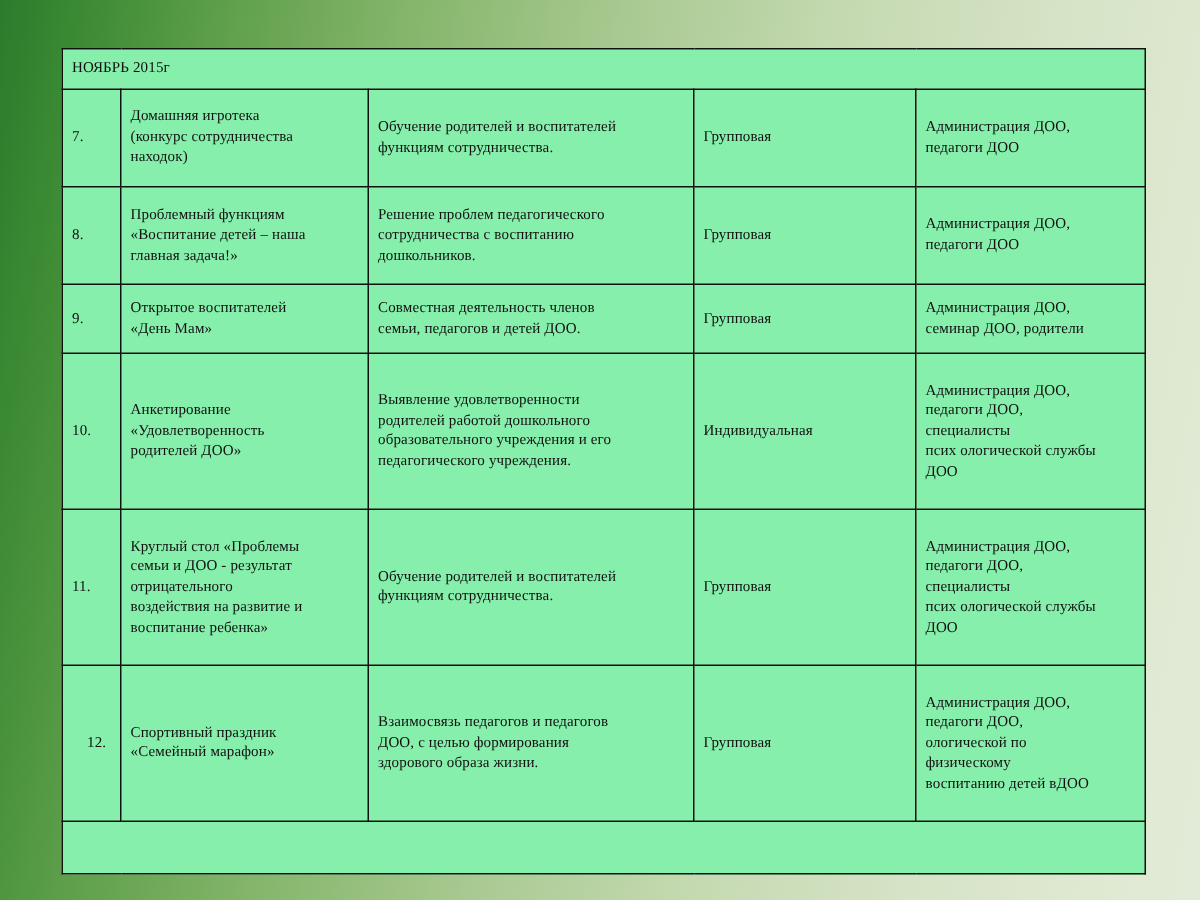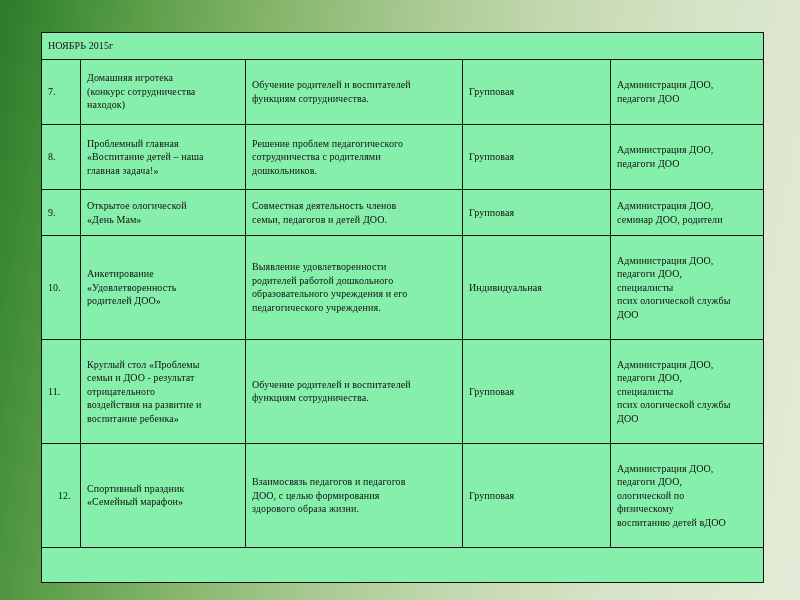--- a/index.html
+++ b/index.html
@@ -132,40 +132,40 @@
           <td class="c-form-cell">Групповая</td>
           <td class="c-resp-cell">
             <span class="ln">Администрация ДОО,</span>
             <span class="ln">педагоги ДОО</span>
           </td>
         </tr>
 
         <tr>
           <td class="c-num-cell">8.</td>
           <td class="c-name-cell">
-            <span class="ln">Проблемный главная</span>
+            <span class="ln">Проблемный функциям</span>
             <span class="ln">«Воспитание детей – наша</span>
             <span class="ln">главная задача!»</span>
           </td>
           <td class="c-goal-cell">
             <span class="ln">Решение проблем педагогического</span>
-            <span class="ln">сотрудничества с родителями</span>
+            <span class="ln">сотрудничества с воспитанию</span>
             <span class="ln">дошкольников.</span>
           </td>
           <td class="c-form-cell">Групповая</td>
           <td class="c-resp-cell">
             <span class="ln">Администрация ДОО,</span>
             <span class="ln">педагоги ДОО</span>
           </td>
         </tr>
 
         <tr>
           <td class="c-num-cell">9.</td>
           <td class="c-name-cell">
-            <span class="ln">Открытое ологической</span>
+            <span class="ln">Открытое воспитателей</span>
             <span class="ln">«День Мам»</span>
           </td>
           <td class="c-goal-cell">
             <span class="ln">Совместная деятельность членов</span>
             <span class="ln">семьи, педагогов и детей ДОО.</span>
           </td>
           <td class="c-form-cell">Групповая</td>
           <td class="c-resp-cell">
             <span class="ln">Администрация ДОО,</span>
             <span class="ln">семинар ДОО, родители</span>

